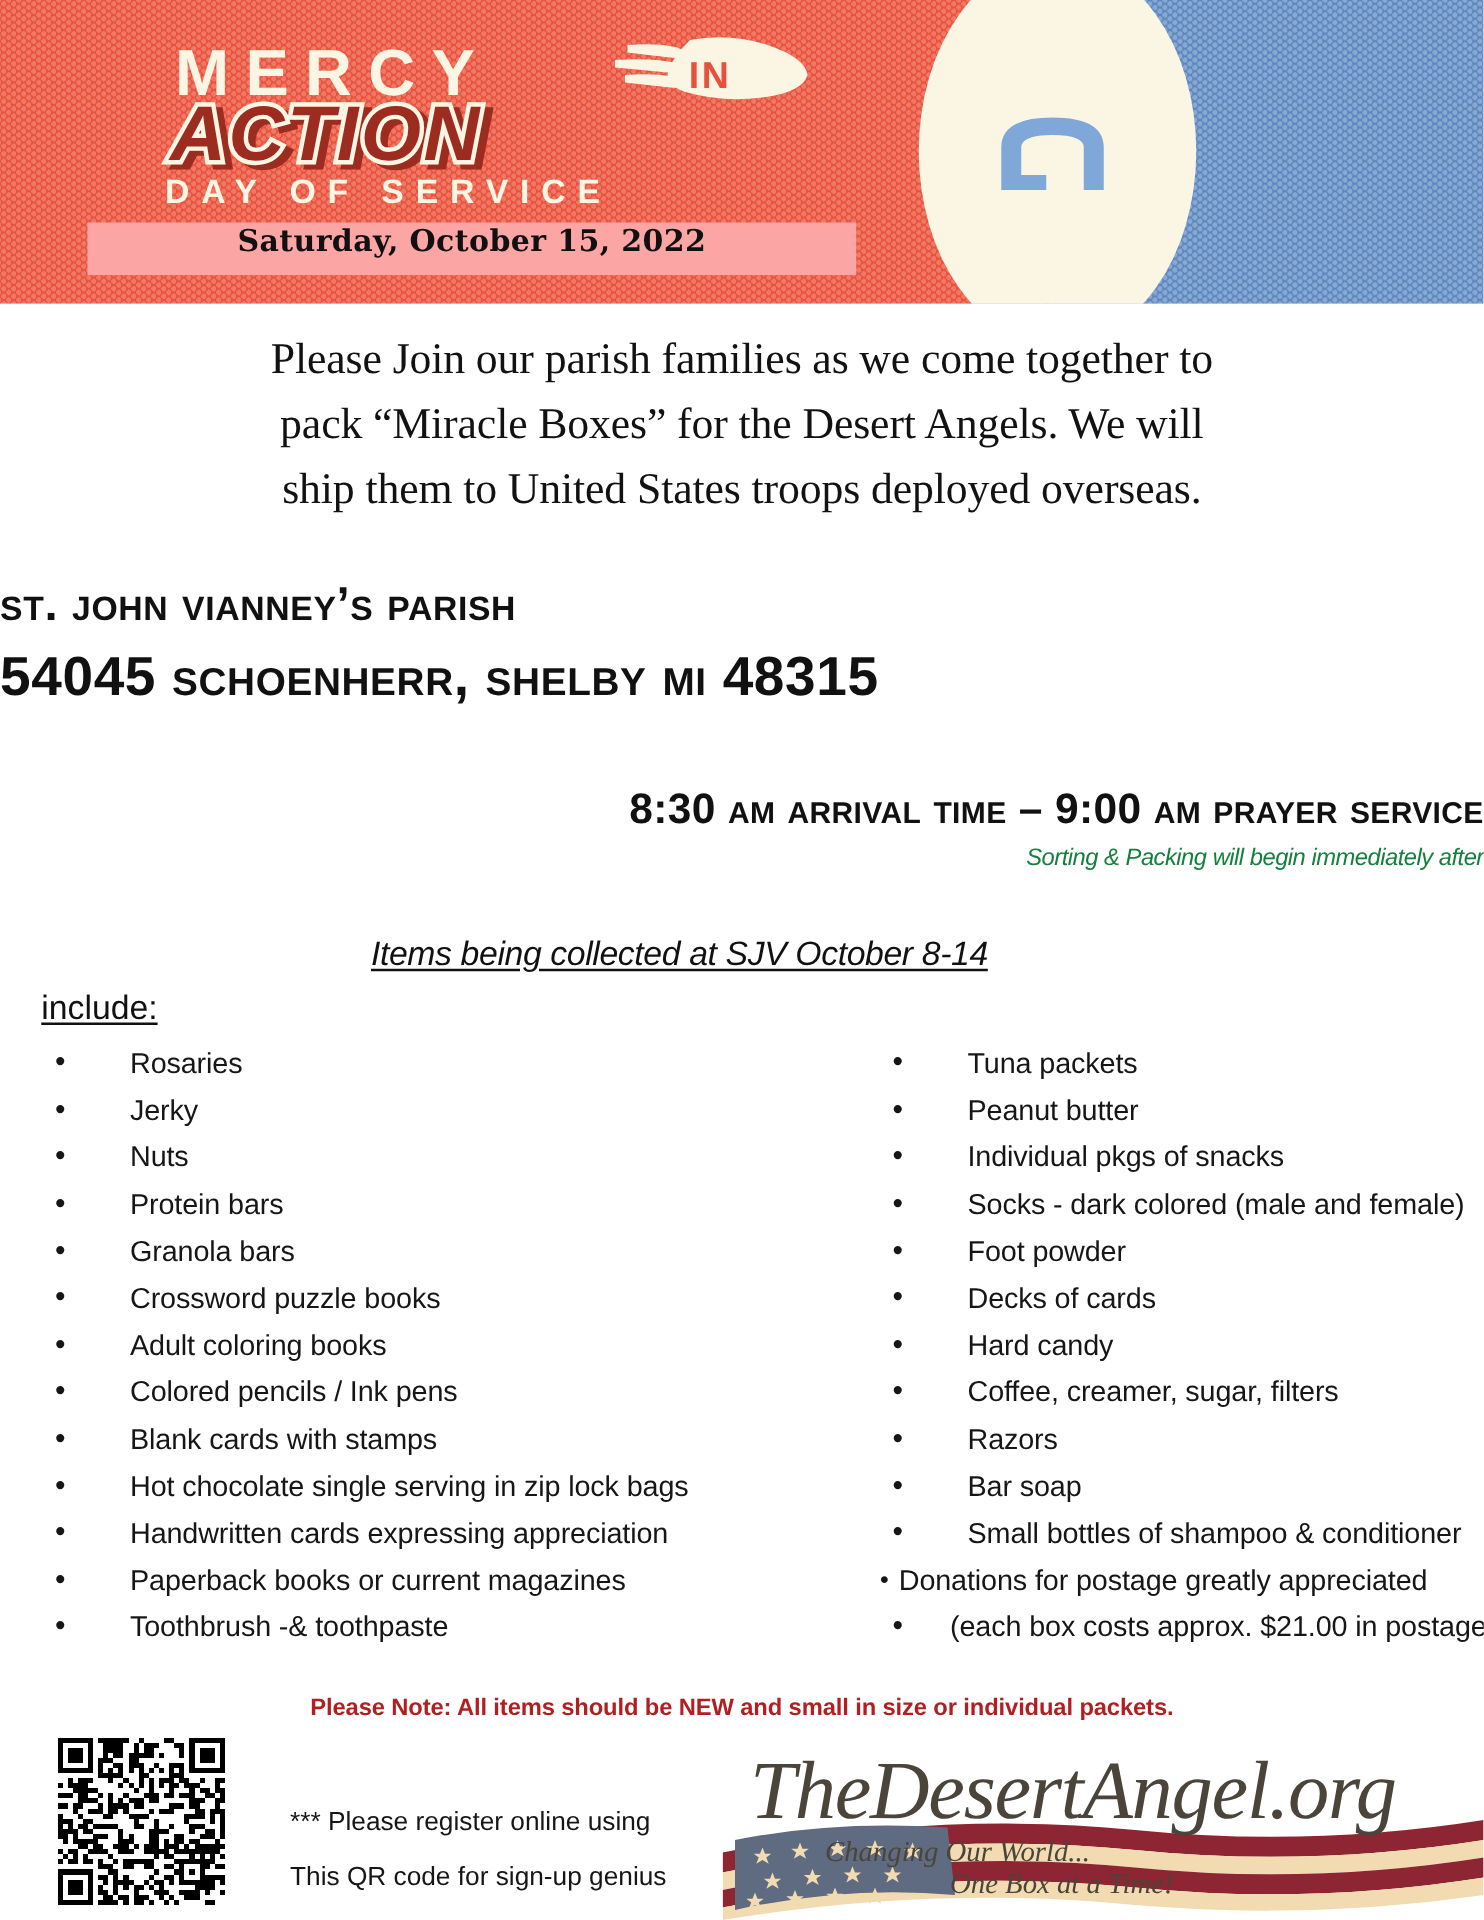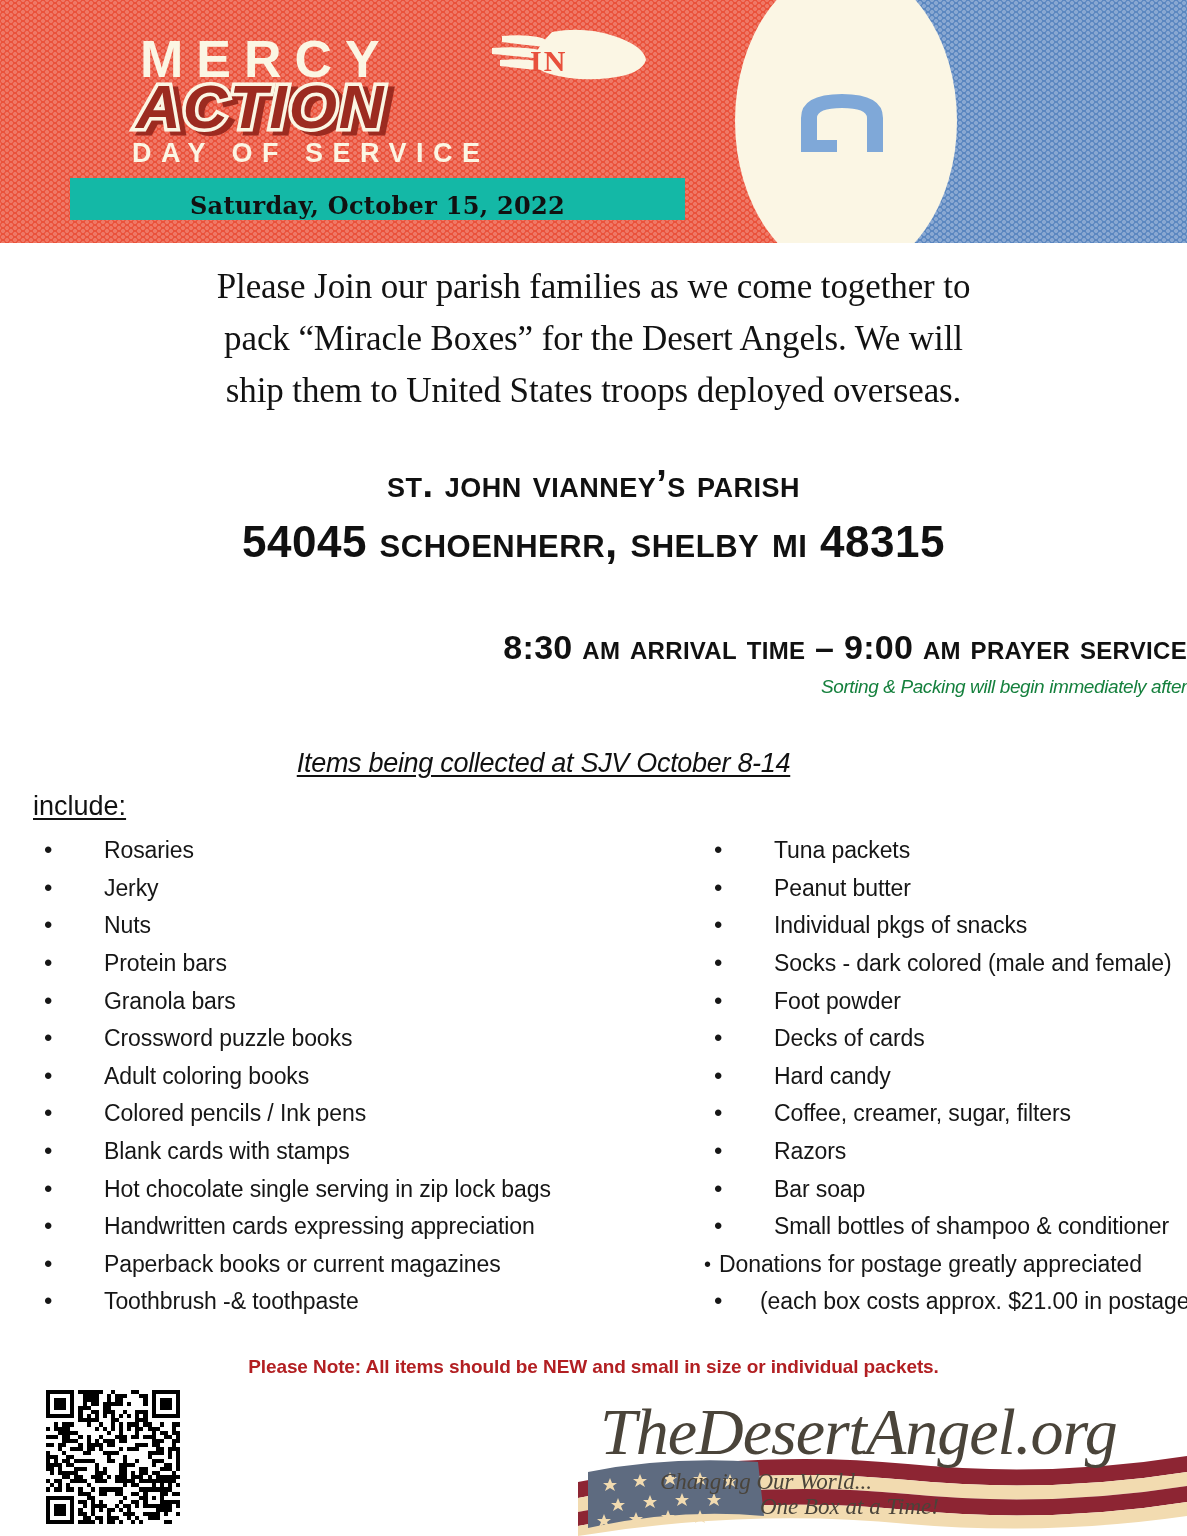--- a/index.html
+++ b/index.html
@@ -76,22 +76,22 @@
     white-space:nowrap;
   }
   .wm-wing {
     position:absolute;
     left:492px; top:26px;
     width:156px; height:62px;
     z-index:3;
   }
   .wm-in {
     position:absolute;
-    left:530px; top:46px;
-    font-family:Liberation Serif, serif;
+    left:551px; top:46px;
+    font-family:Liberation Sans, sans-serif;
     font-weight:bold;
     font-size:30px;
     letter-spacing:2px;
     color:#e8503c;
     z-index:4;
     line-height:1;
   }
   .wm-action {
     position:absolute;
     left:128px; top:78px;
@@ -107,23 +107,23 @@
     font-size:27px;
     letter-spacing:9.5px;
     color:#fbf6e4;
     white-space:nowrap;
     line-height:1;
   }
   .date-box {
     position:absolute;
     left:70px; top:178px;
     width:615px; height:42px;
-    background:#14b8a6;
+    background:#fca5a5;
     z-index:5;
-    display:flex; align-items:flex-end; justify-content:center;
+    display:flex; align-items:flex-start; justify-content:center;
   }
   .date-box-text {
     font-family:"DejaVu Serif", serif;
     font-weight:bold;
     font-size:24px;
     color:#111;
     letter-spacing:0.3px;
     white-space:nowrap;
   }
 
@@ -134,21 +134,20 @@
     text-align:center;
     font-family:"Liberation Serif", serif;
     font-size:35px;
     line-height:1.48;
     color:#121212;
     letter-spacing:-0.1px;
   }
 
   .address-block {
     margin-top:44px;
-    text-align:center;
   }
   .addr-line1, .addr-line2 {
     font-family:"Liberation Sans", sans-serif;
     font-weight:bold;
     color:#111;
     font-variant:small-caps;
     text-transform:lowercase;
     letter-spacing:0.5px;
     white-space:nowrap;
   }
@@ -414,20 +413,24 @@
 
   <div class="qr">
     <svg id="qr-svg" viewBox="0 0 33 33" width="134" height="134" shape-rendering="crispEdges" aria-hidden="true">
       <rect width="33" height="33" fill="#ffffff"></rect>
       <g id="qr-modules" fill="#000000">
           <path d="M0 0h1v1h-1zM1 0h1v1h-1zM2 0h1v1h-1zM3 0h1v1h-1zM4 0h1v1h-1zM5 0h1v1h-1zM6 0h1v1h-1zM8 0h1v1h-1zM9 0h1v1h-1zM10 0h1v1h-1zM11 0h1v1h-1zM12 0h1v1h-1zM13 0h1v1h-1zM16 0h1v1h-1zM21 0h1v1h-1zM22 0h1v1h-1zM26 0h1v1h-1zM27 0h1v1h-1zM28 0h1v1h-1zM29 0h1v1h-1zM30 0h1v1h-1zM31 0h1v1h-1zM32 0h1v1h-1zM0 1h1v1h-1zM6 1h1v1h-1zM9 1h1v1h-1zM10 1h1v1h-1zM11 1h1v1h-1zM12 1h1v1h-1zM15 1h1v1h-1zM17 1h1v1h-1zM18 1h1v1h-1zM19 1h1v1h-1zM23 1h1v1h-1zM24 1h1v1h-1zM26 1h1v1h-1zM32 1h1v1h-1zM0 2h1v1h-1zM2 2h1v1h-1zM3 2h1v1h-1zM4 2h1v1h-1zM6 2h1v1h-1zM9 2h1v1h-1zM10 2h1v1h-1zM11 2h1v1h-1zM12 2h1v1h-1zM15 2h1v1h-1zM17 2h1v1h-1zM18 2h1v1h-1zM24 2h1v1h-1zM26 2h1v1h-1zM28 2h1v1h-1zM29 2h1v1h-1zM30 2h1v1h-1zM32 2h1v1h-1zM0 3h1v1h-1zM2 3h1v1h-1zM3 3h1v1h-1zM4 3h1v1h-1zM6 3h1v1h-1zM9 3h1v1h-1zM11 3h1v1h-1zM12 3h1v1h-1zM14 3h1v1h-1zM15 3h1v1h-1zM16 3h1v1h-1zM17 3h1v1h-1zM18 3h1v1h-1zM20 3h1v1h-1zM24 3h1v1h-1zM26 3h1v1h-1zM28 3h1v1h-1zM29 3h1v1h-1zM30 3h1v1h-1zM32 3h1v1h-1zM0 4h1v1h-1zM2 4h1v1h-1zM3 4h1v1h-1zM4 4h1v1h-1zM6 4h1v1h-1zM8 4h1v1h-1zM9 4h1v1h-1zM10 4h1v1h-1zM14 4h1v1h-1zM15 4h1v1h-1zM26 4h1v1h-1zM28 4h1v1h-1zM29 4h1v1h-1zM30 4h1v1h-1zM32 4h1v1h-1zM0 5h1v1h-1zM6 5h1v1h-1zM8 5h1v1h-1zM11 5h1v1h-1zM12 5h1v1h-1zM14 5h1v1h-1zM15 5h1v1h-1zM16 5h1v1h-1zM19 5h1v1h-1zM22 5h1v1h-1zM23 5h1v1h-1zM24 5h1v1h-1zM26 5h1v1h-1zM32 5h1v1h-1zM0 6h1v1h-1zM1 6h1v1h-1zM2 6h1v1h-1zM3 6h1v1h-1zM4 6h1v1h-1zM5 6h1v1h-1zM6 6h1v1h-1zM8 6h1v1h-1zM10 6h1v1h-1zM12 6h1v1h-1zM14 6h1v1h-1zM16 6h1v1h-1zM18 6h1v1h-1zM20 6h1v1h-1zM22 6h1v1h-1zM24 6h1v1h-1zM26 6h1v1h-1zM27 6h1v1h-1zM28 6h1v1h-1zM29 6h1v1h-1zM30 6h1v1h-1zM31 6h1v1h-1zM32 6h1v1h-1zM8 7h1v1h-1zM9 7h1v1h-1zM10 7h1v1h-1zM11 7h1v1h-1zM12 7h1v1h-1zM16 7h1v1h-1zM17 7h1v1h-1zM22 7h1v1h-1zM23 7h1v1h-1zM24 7h1v1h-1zM2 8h1v1h-1zM4 8h1v1h-1zM5 8h1v1h-1zM6 8h1v1h-1zM10 8h1v1h-1zM13 8h1v1h-1zM16 8h1v1h-1zM18 8h1v1h-1zM20 8h1v1h-1zM21 8h1v1h-1zM22 8h1v1h-1zM24 8h1v1h-1zM25 8h1v1h-1zM28 8h1v1h-1zM31 8h1v1h-1zM32 8h1v1h-1zM0 9h1v1h-1zM2 9h1v1h-1zM3 9h1v1h-1zM4 9h1v1h-1zM5 9h1v1h-1zM12 9h1v1h-1zM14 9h1v1h-1zM16 9h1v1h-1zM18 9h1v1h-1zM20 9h1v1h-1zM22 9h1v1h-1zM23 9h1v1h-1zM25 9h1v1h-1zM26 9h1v1h-1zM27 9h1v1h-1zM31 9h1v1h-1zM3 10h1v1h-1zM4 10h1v1h-1zM5 10h1v1h-1zM6 10h1v1h-1zM7 10h1v1h-1zM15 10h1v1h-1zM18 10h1v1h-1zM22 10h1v1h-1zM26 10h1v1h-1zM28 10h1v1h-1zM29 10h1v1h-1zM31 10h1v1h-1zM32 10h1v1h-1zM0 11h1v1h-1zM1 11h1v1h-1zM2 11h1v1h-1zM4 11h1v1h-1zM5 11h1v1h-1zM8 11h1v1h-1zM10 11h1v1h-1zM13 11h1v1h-1zM17 11h1v1h-1zM18 11h1v1h-1zM19 11h1v1h-1zM21 11h1v1h-1zM22 11h1v1h-1zM24 11h1v1h-1zM25 11h1v1h-1zM26 11h1v1h-1zM29 11h1v1h-1zM30 11h1v1h-1zM32 11h1v1h-1zM4 12h1v1h-1zM5 12h1v1h-1zM6 12h1v1h-1zM7 12h1v1h-1zM10 12h1v1h-1zM12 12h1v1h-1zM14 12h1v1h-1zM15 12h1v1h-1zM16 12h1v1h-1zM18 12h1v1h-1zM19 12h1v1h-1zM26 12h1v1h-1zM27 12h1v1h-1zM28 12h1v1h-1zM31 12h1v1h-1zM32 12h1v1h-1zM0 13h1v1h-1zM1 13h1v1h-1zM3 13h1v1h-1zM4 13h1v1h-1zM8 13h1v1h-1zM10 13h1v1h-1zM11 13h1v1h-1zM12 13h1v1h-1zM13 13h1v1h-1zM15 13h1v1h-1zM16 13h1v1h-1zM22 13h1v1h-1zM23 13h1v1h-1zM24 13h1v1h-1zM26 13h1v1h-1zM27 13h1v1h-1zM31 13h1v1h-1zM3 14h1v1h-1zM6 14h1v1h-1zM7 14h1v1h-1zM8 14h1v1h-1zM10 14h1v1h-1zM11 14h1v1h-1zM13 14h1v1h-1zM18 14h1v1h-1zM20 14h1v1h-1zM21 14h1v1h-1zM22 14h1v1h-1zM27 14h1v1h-1zM28 14h1v1h-1zM30 14h1v1h-1zM31 14h1v1h-1zM32 14h1v1h-1zM0 15h1v1h-1zM4 15h1v1h-1zM9 15h1v1h-1zM10 15h1v1h-1zM14 15h1v1h-1zM15 15h1v1h-1zM16 15h1v1h-1zM17 15h1v1h-1zM25 15h1v1h-1zM26 15h1v1h-1zM27 15h1v1h-1zM28 15h1v1h-1zM30 15h1v1h-1zM32 15h1v1h-1zM0 16h1v1h-1zM1 16h1v1h-1zM2 16h1v1h-1zM5 16h1v1h-1zM6 16h1v1h-1zM15 16h1v1h-1zM19 16h1v1h-1zM25 16h1v1h-1zM30 16h1v1h-1zM32 16h1v1h-1zM0 17h1v1h-1zM2 17h1v1h-1zM4 17h1v1h-1zM5 17h1v1h-1zM7 17h1v1h-1zM8 17h1v1h-1zM9 17h1v1h-1zM10 17h1v1h-1zM11 17h1v1h-1zM15 17h1v1h-1zM16 17h1v1h-1zM19 17h1v1h-1zM22 17h1v1h-1zM26 17h1v1h-1zM27 17h1v1h-1zM28 17h1v1h-1zM32 17h1v1h-1zM0 18h1v1h-1zM1 18h1v1h-1zM2 18h1v1h-1zM3 18h1v1h-1zM5 18h1v1h-1zM6 18h1v1h-1zM12 18h1v1h-1zM18 18h1v1h-1zM19 18h1v1h-1zM20 18h1v1h-1zM21 18h1v1h-1zM26 18h1v1h-1zM29 18h1v1h-1zM30 18h1v1h-1zM32 18h1v1h-1zM0 19h1v1h-1zM1 19h1v1h-1zM3 19h1v1h-1zM7 19h1v1h-1zM8 19h1v1h-1zM9 19h1v1h-1zM12 19h1v1h-1zM14 19h1v1h-1zM18 19h1v1h-1zM19 19h1v1h-1zM23 19h1v1h-1zM24 19h1v1h-1zM28 19h1v1h-1zM29 19h1v1h-1zM30 19h1v1h-1zM32 19h1v1h-1zM1 20h1v1h-1zM3 20h1v1h-1zM4 20h1v1h-1zM5 20h1v1h-1zM6 20h1v1h-1zM7 20h1v1h-1zM12 20h1v1h-1zM13 20h1v1h-1zM14 20h1v1h-1zM18 20h1v1h-1zM19 20h1v1h-1zM21 20h1v1h-1zM23 20h1v1h-1zM24 20h1v1h-1zM26 20h1v1h-1zM27 20h1v1h-1zM31 20h1v1h-1zM4 21h1v1h-1zM5 21h1v1h-1zM7 21h1v1h-1zM8 21h1v1h-1zM11 21h1v1h-1zM12 21h1v1h-1zM13 21h1v1h-1zM15 21h1v1h-1zM17 21h1v1h-1zM18 21h1v1h-1zM19 21h1v1h-1zM21 21h1v1h-1zM22 21h1v1h-1zM23 21h1v1h-1zM25 21h1v1h-1zM27 21h1v1h-1zM28 21h1v1h-1zM29 21h1v1h-1zM30 21h1v1h-1zM31 21h1v1h-1zM32 21h1v1h-1zM0 22h1v1h-1zM2 22h1v1h-1zM3 22h1v1h-1zM6 22h1v1h-1zM7 22h1v1h-1zM8 22h1v1h-1zM9 22h1v1h-1zM12 22h1v1h-1zM13 22h1v1h-1zM14 22h1v1h-1zM17 22h1v1h-1zM18 22h1v1h-1zM19 22h1v1h-1zM20 22h1v1h-1zM21 22h1v1h-1zM23 22h1v1h-1zM24 22h1v1h-1zM25 22h1v1h-1zM26 22h1v1h-1zM27 22h1v1h-1zM28 22h1v1h-1zM29 22h1v1h-1zM30 22h1v1h-1zM31 22h1v1h-1zM1 23h1v1h-1zM3 23h1v1h-1zM5 23h1v1h-1zM10 23h1v1h-1zM19 23h1v1h-1zM21 23h1v1h-1zM22 23h1v1h-1zM26 23h1v1h-1zM28 23h1v1h-1zM30 23h1v1h-1zM32 23h1v1h-1zM0 24h1v1h-1zM2 24h1v1h-1zM3 24h1v1h-1zM5 24h1v1h-1zM6 24h1v1h-1zM8 24h1v1h-1zM11 24h1v1h-1zM13 24h1v1h-1zM14 24h1v1h-1zM15 24h1v1h-1zM16 24h1v1h-1zM17 24h1v1h-1zM18 24h1v1h-1zM23 24h1v1h-1zM24 24h1v1h-1zM25 24h1v1h-1zM26 24h1v1h-1zM27 24h1v1h-1zM28 24h1v1h-1zM29 24h1v1h-1zM30 24h1v1h-1zM8 25h1v1h-1zM9 25h1v1h-1zM10 25h1v1h-1zM13 25h1v1h-1zM14 25h1v1h-1zM17 25h1v1h-1zM18 25h1v1h-1zM21 25h1v1h-1zM22 25h1v1h-1zM24 25h1v1h-1zM28 25h1v1h-1zM29 25h1v1h-1zM31 25h1v1h-1zM32 25h1v1h-1zM0 26h1v1h-1zM1 26h1v1h-1zM2 26h1v1h-1zM3 26h1v1h-1zM4 26h1v1h-1zM5 26h1v1h-1zM6 26h1v1h-1zM10 26h1v1h-1zM11 26h1v1h-1zM19 26h1v1h-1zM23 26h1v1h-1zM24 26h1v1h-1zM26 26h1v1h-1zM28 26h1v1h-1zM0 27h1v1h-1zM6 27h1v1h-1zM8 27h1v1h-1zM9 27h1v1h-1zM11 27h1v1h-1zM13 27h1v1h-1zM18 27h1v1h-1zM21 27h1v1h-1zM22 27h1v1h-1zM24 27h1v1h-1zM28 27h1v1h-1zM29 27h1v1h-1zM30 27h1v1h-1zM31 27h1v1h-1zM32 27h1v1h-1zM0 28h1v1h-1zM2 28h1v1h-1zM3 28h1v1h-1zM4 28h1v1h-1zM6 28h1v1h-1zM9 28h1v1h-1zM11 28h1v1h-1zM12 28h1v1h-1zM13 28h1v1h-1zM14 28h1v1h-1zM17 28h1v1h-1zM19 28h1v1h-1zM20 28h1v1h-1zM22 28h1v1h-1zM24 28h1v1h-1zM25 28h1v1h-1zM26 28h1v1h-1zM27 28h1v1h-1zM28 28h1v1h-1zM29 28h1v1h-1zM30 28h1v1h-1zM32 28h1v1h-1zM0 29h1v1h-1zM2 29h1v1h-1zM3 29h1v1h-1zM4 29h1v1h-1zM6 29h1v1h-1zM8 29h1v1h-1zM11 29h1v1h-1zM13 29h1v1h-1zM15 29h1v1h-1zM16 29h1v1h-1zM18 29h1v1h-1zM20 29h1v1h-1zM27 29h1v1h-1zM28 29h1v1h-1zM29 29h1v1h-1zM30 29h1v1h-1zM0 30h1v1h-1zM2 30h1v1h-1zM3 30h1v1h-1zM4 30h1v1h-1zM6 30h1v1h-1zM8 30h1v1h-1zM9 30h1v1h-1zM11 30h1v1h-1zM15 30h1v1h-1zM19 30h1v1h-1zM20 30h1v1h-1zM21 30h1v1h-1zM24 30h1v1h-1zM25 30h1v1h-1zM26 30h1v1h-1zM27 30h1v1h-1zM29 30h1v1h-1zM32 30h1v1h-1zM0 31h1v1h-1zM6 31h1v1h-1zM9 31h1v1h-1zM10 31h1v1h-1zM12 31h1v1h-1zM13 31h1v1h-1zM15 31h1v1h-1zM16 31h1v1h-1zM17 31h1v1h-1zM20 31h1v1h-1zM22 31h1v1h-1zM25 31h1v1h-1zM26 31h1v1h-1zM27 31h1v1h-1zM0 32h1v1h-1zM1 32h1v1h-1zM2 32h1v1h-1zM3 32h1v1h-1zM4 32h1v1h-1zM5 32h1v1h-1zM6 32h1v1h-1zM8 32h1v1h-1zM9 32h1v1h-1zM10 32h1v1h-1zM11 32h1v1h-1zM13 32h1v1h-1zM15 32h1v1h-1zM16 32h1v1h-1zM18 32h1v1h-1zM21 32h1v1h-1zM23 32h1v1h-1zM29 32h1v1h-1zM30 32h1v1h-1z" fill="#000"></path>
         </g>
     </svg>
   </div>
 
+  <div class="register-text">
+    <div>*** Please register online using</div>
+    <div>This QR code for sign-up genius</div>
+  </div>
 
   <div class="logo">
     <svg viewBox="0 0 609 150" width="609" height="150" aria-hidden="true">
 
       <path d="M0 96 Q170 62 330 78 Q470 92 609 70 L609 86 Q470 108 330 94 Q170 78 0 112 Z" fill="#8d2533"></path>
       <path d="M0 112 Q170 78 330 94 Q470 108 609 86 L609 100 Q470 122 330 108 Q170 92 0 126 Z" fill="#f2dbb0"></path>
       <path d="M0 126 Q170 92 330 108 Q470 122 609 100 L609 116 Q470 138 330 124 Q170 108 0 140 Z" fill="#8d2533"></path>
       <path d="M0 140 Q170 108 330 124 Q470 138 609 116 L609 130 Q470 150 330 138 Q170 122 0 150 Z" fill="#f2dbb0"></path>
 
       <path d="M10 86 Q90 70 180 76 L186 130 Q100 122 10 142 Z" fill="#5e6b80"></path>

